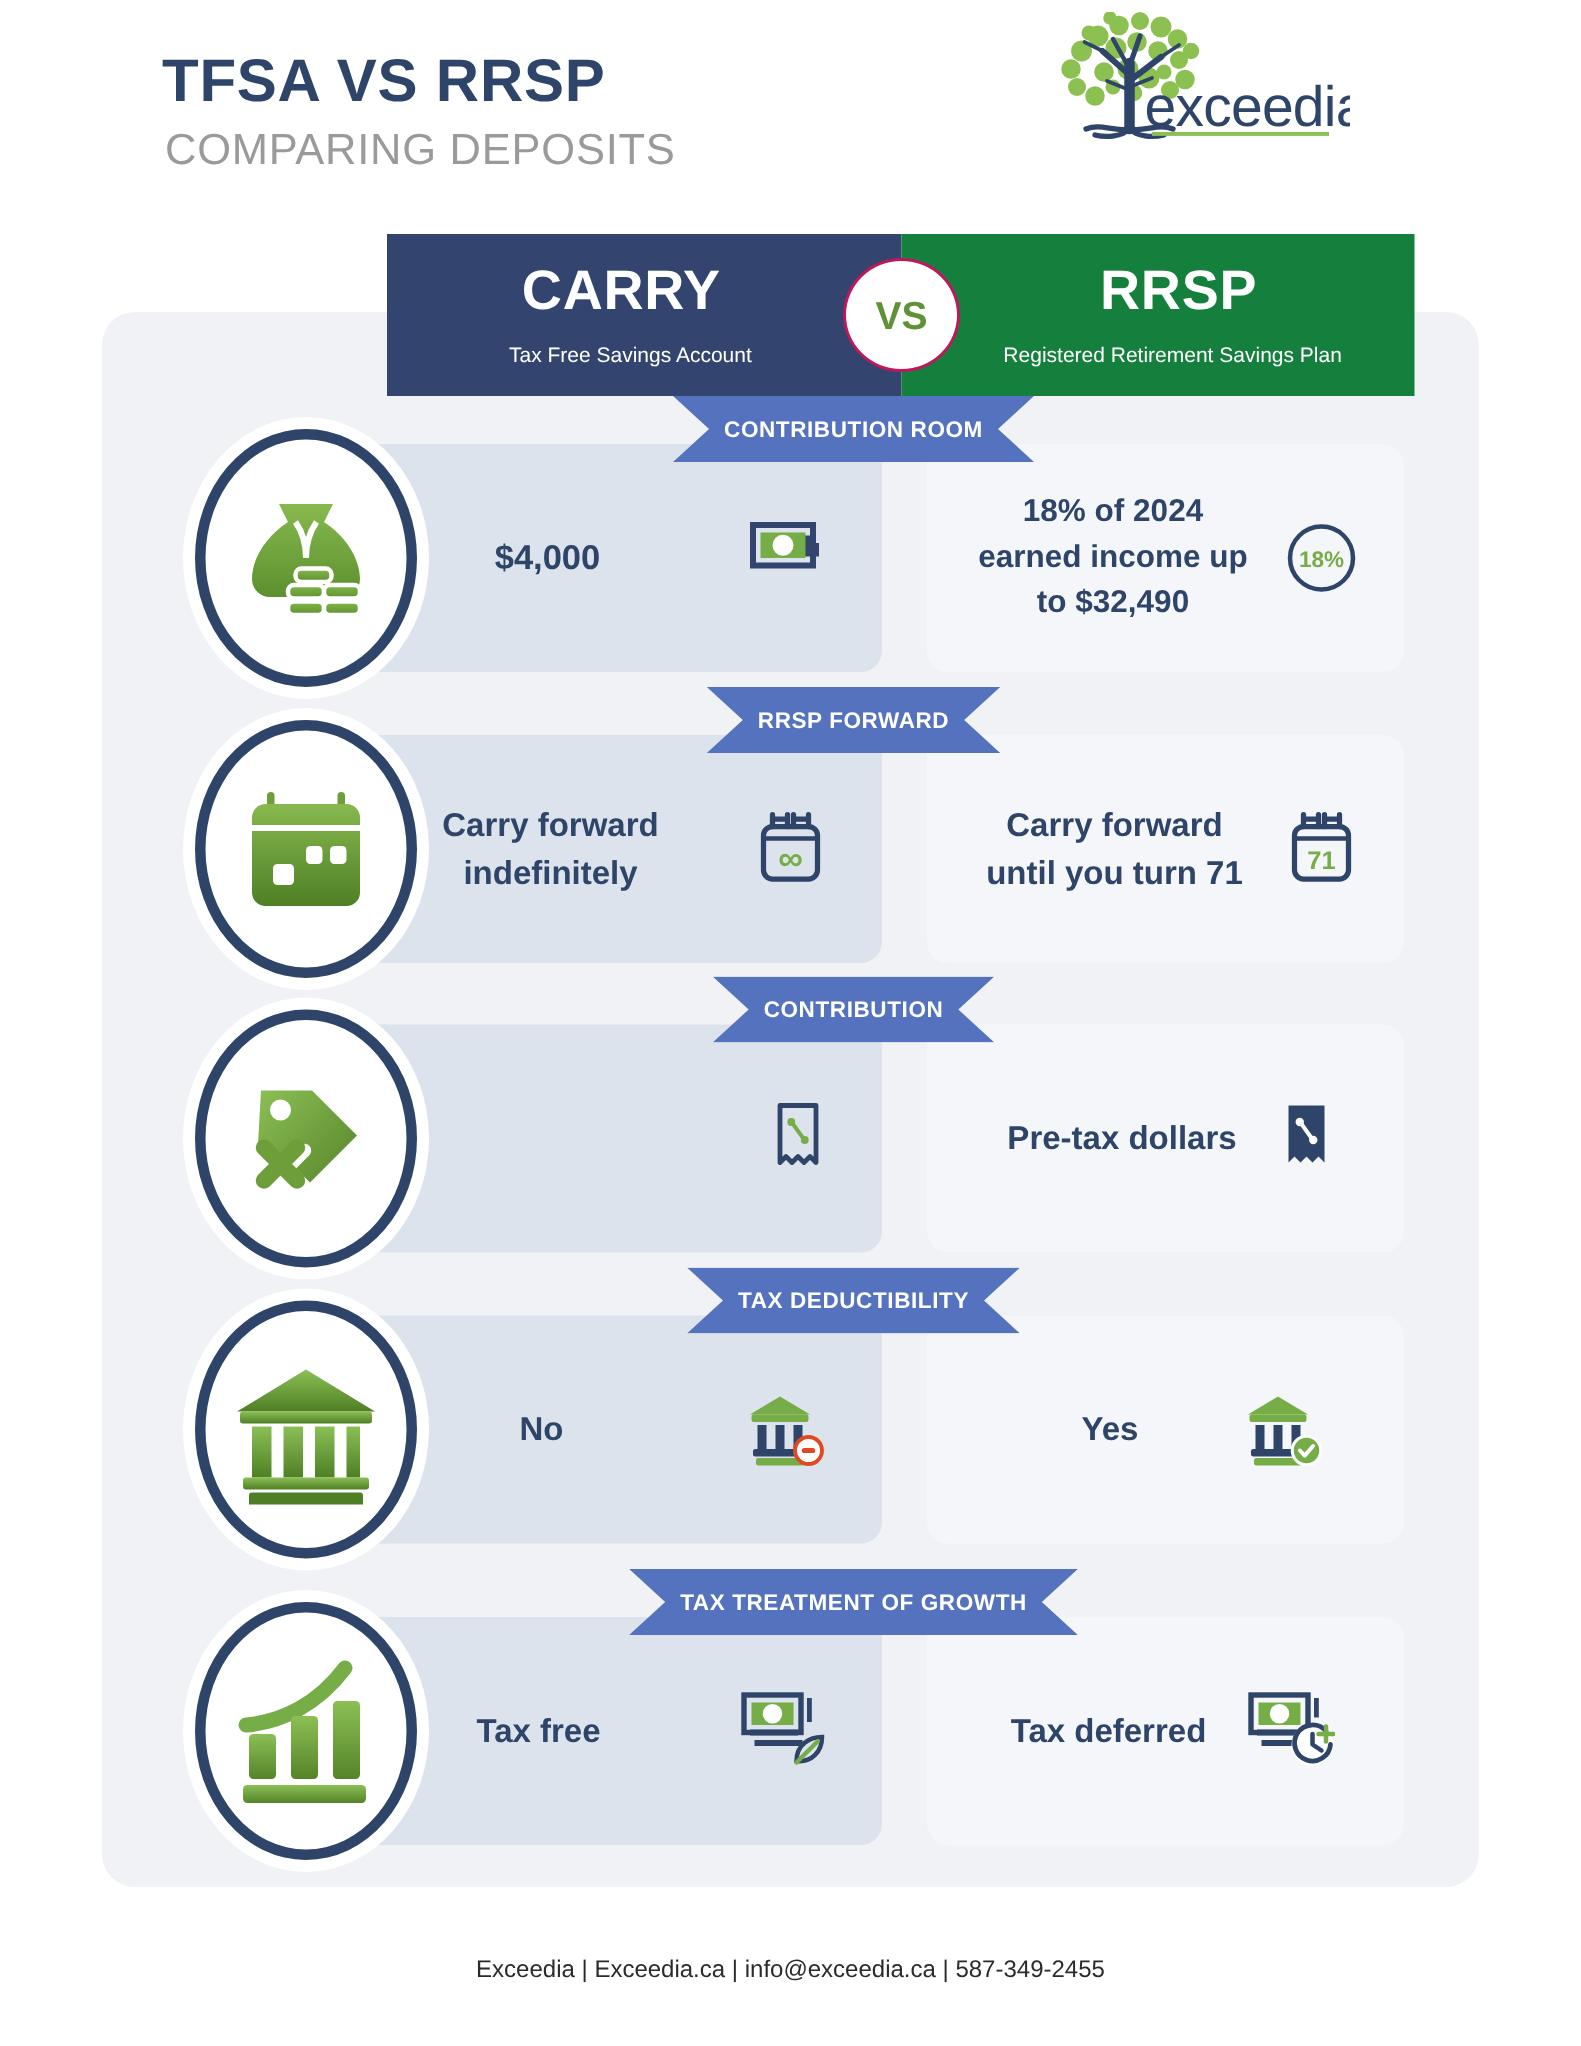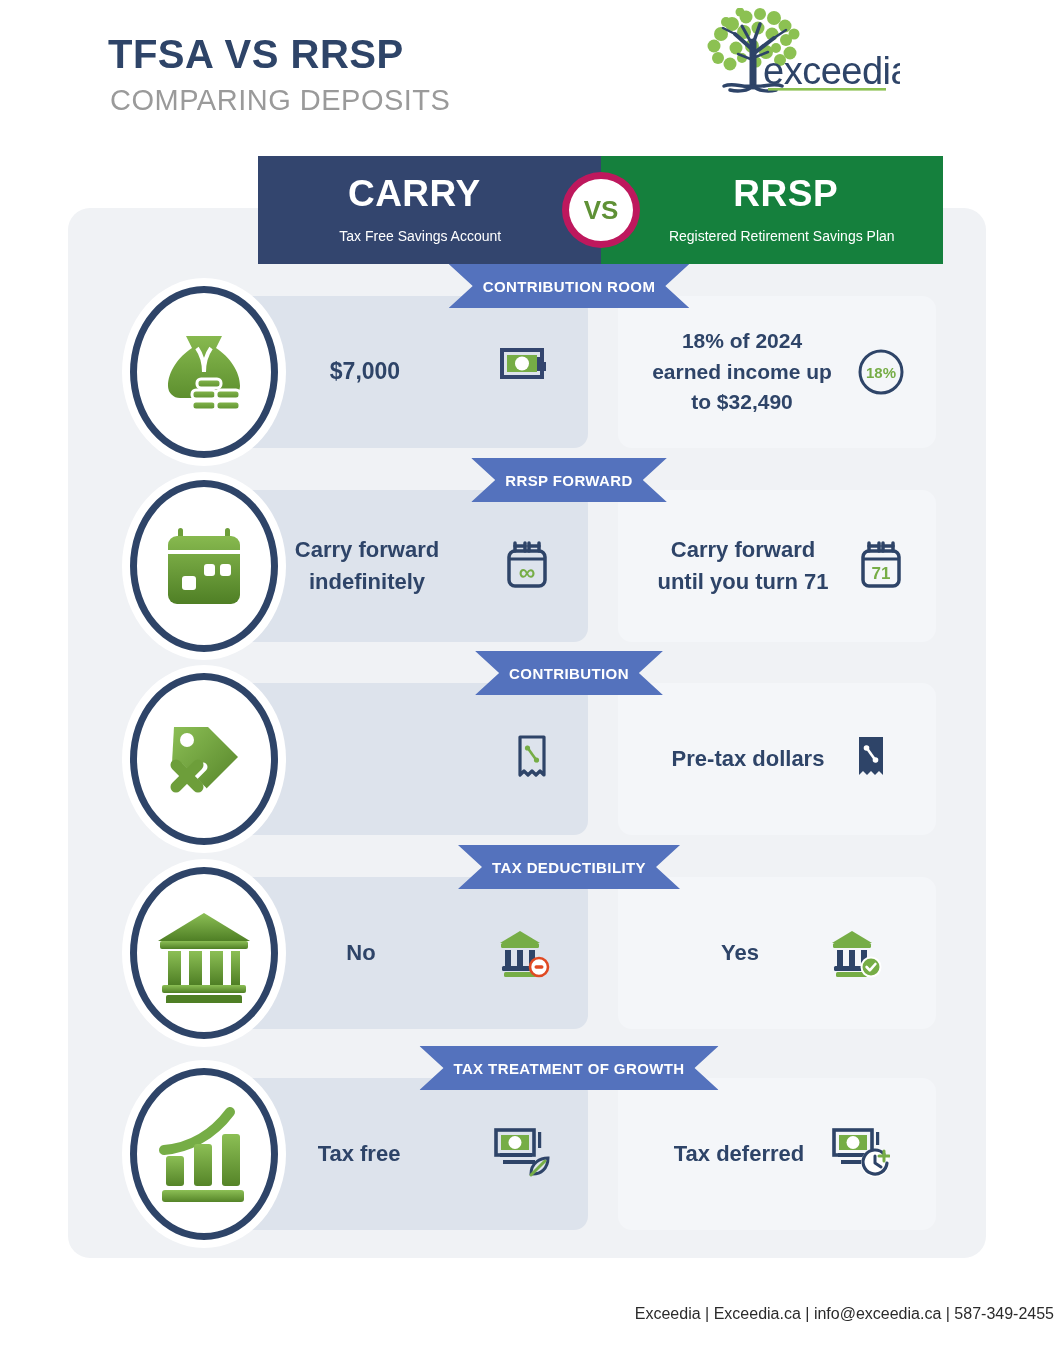--- a/index.html
+++ b/index.html
@@ -39,21 +39,21 @@
                color: #fff; font-size: 37px; font-weight: bold; letter-spacing: .5px; }
   .cmp-desc  { position: absolute; left: 0; right: 0; top: 72px; text-align: center;
                color: #ffffff; font-size: 14px; }
   .cmp-left .cmp-name  { padding-right: 30px; }
   .cmp-left .cmp-desc  { padding-right: 18px; }
   .cmp-right .cmp-name { padding-left: 28px; }
   .cmp-right .cmp-desc { padding-left: 20px; }
   .vs-badge {
     position: absolute; left: 562px; top: 172px;
     width: 78px; height: 76px; border-radius: 50%;
-    background: #ffffff; border: 7px solid #be185d;
+    background: #ffffff; border: 2px solid #be185d;
     display: flex; align-items: center; justify-content: center;
     color: #5f9136; font-size: 26px; font-weight: bold; z-index: 5;
   }
 
   
   .row { position: absolute; left: 0; width: 1054px; }
   .panelL {
     position: absolute; left: 178px; width: 410px; height: 152px; top: 0;
     background: #dde3ec; border-radius: 14px;
   }
@@ -107,21 +107,21 @@
     color: #2e4468; font-size: 21px; font-weight: bold; text-align: center; line-height: 1.45;
   }
   .cell-text.big { font-size: 22px; }
   .cell-text.money { font-size: 23px; }
   .cell-icon { flex: 0 0 auto; display: flex; align-items: center; justify-content: center; }
   .left-text-block { width: 218px; text-align: center; }
 
   
   .footer {
     position: absolute; left: 0; right: 0; top: 1305px;
-    text-align: right; color: #2b2b2b; font-size: 16px;
+    text-align: center; color: #2b2b2b; font-size: 16px;
   }
   svg { display: block; }
 </style>
 </head>
 <body>
 
 <div class="page">
 
   <div class="hdr-title">TFSA VS RRSP</div>
   <div class="hdr-sub">COMPARING DEPOSITS</div>
@@ -223,21 +223,21 @@
               <rect x="62" y="68" width="24" height="9" rx="4"></rect>
               <rect x="38" y="79" width="24" height="9" rx="4"></rect>
               <rect x="62" y="79" width="24" height="9" rx="4"></rect>
             </g>
           </svg>
         </span>
       </div>
     </div>
 
     <div class="cellL">
-      <div class="cell-text money left-text-block">$7,000</div>
+      <div class="cell-text money left-text-block">$4,000</div>
       <span class="cell-icon">
         <svg width="52" height="48" viewBox="0 0 52 48">
           <rect x="12" y="14" width="34" height="9" fill="#33456e"></rect>
           <rect x="8" y="9" width="34" height="9" fill="#33456e"></rect>
           <rect x="2" y="2" width="40" height="27" fill="none" stroke="#33456e" stroke-width="4"></rect>
           <rect x="7" y="7" width="30" height="17" fill="#76ad46"></rect>
           <circle cx="22" cy="15.5" r="7" fill="#ffffff"></circle>
         </svg>
       </span>
     </div>

